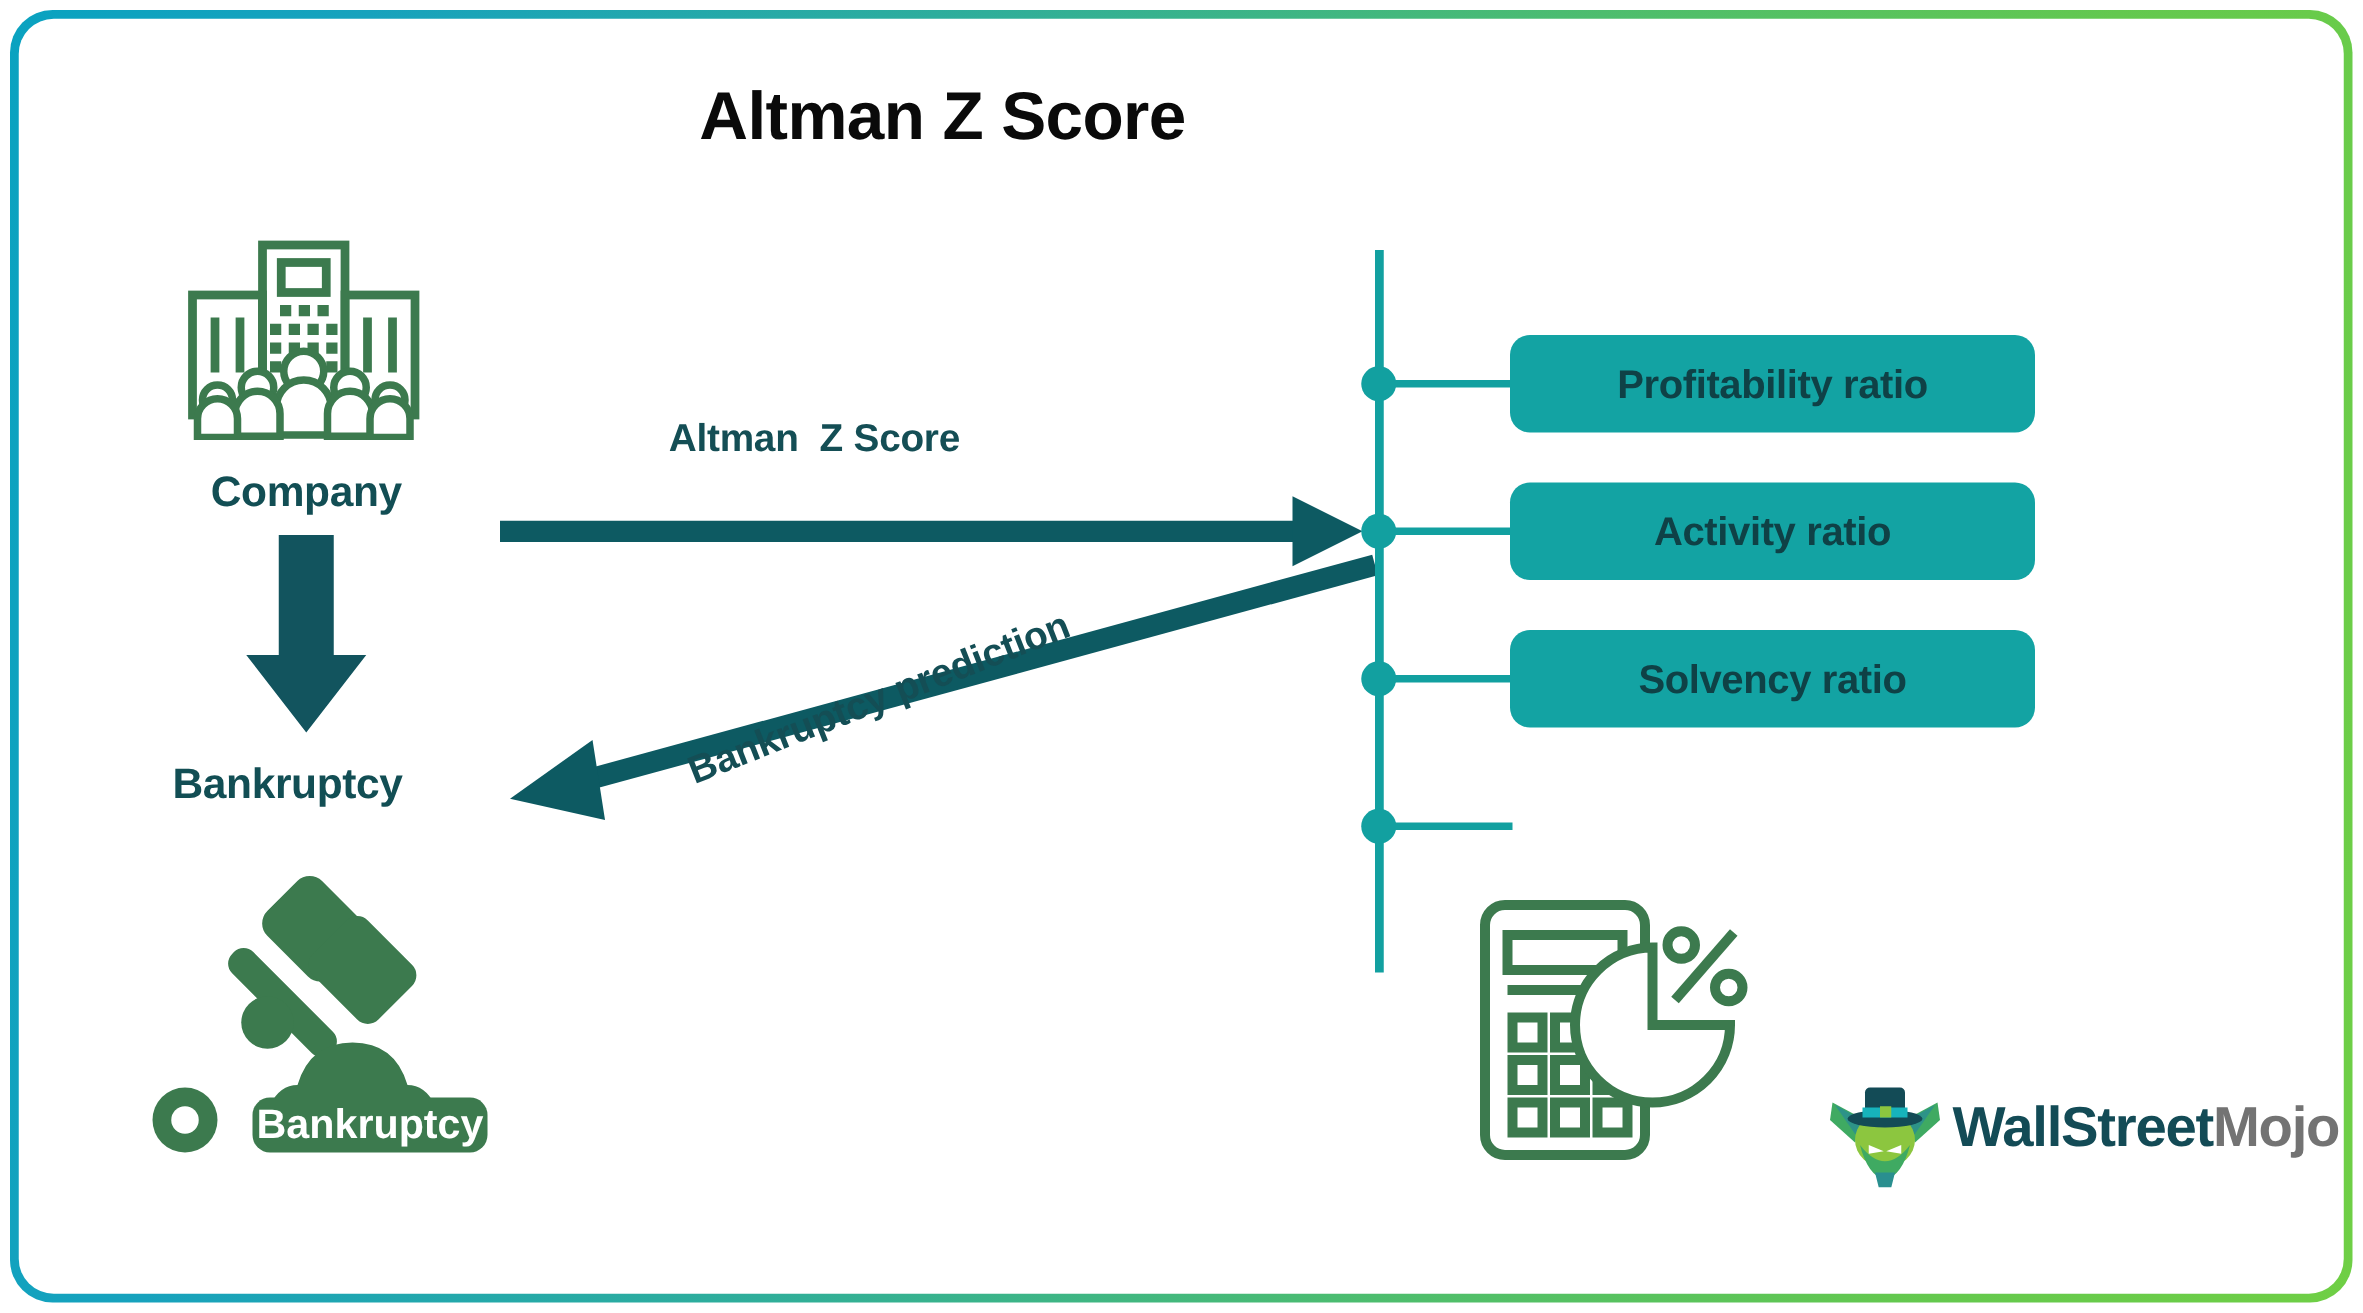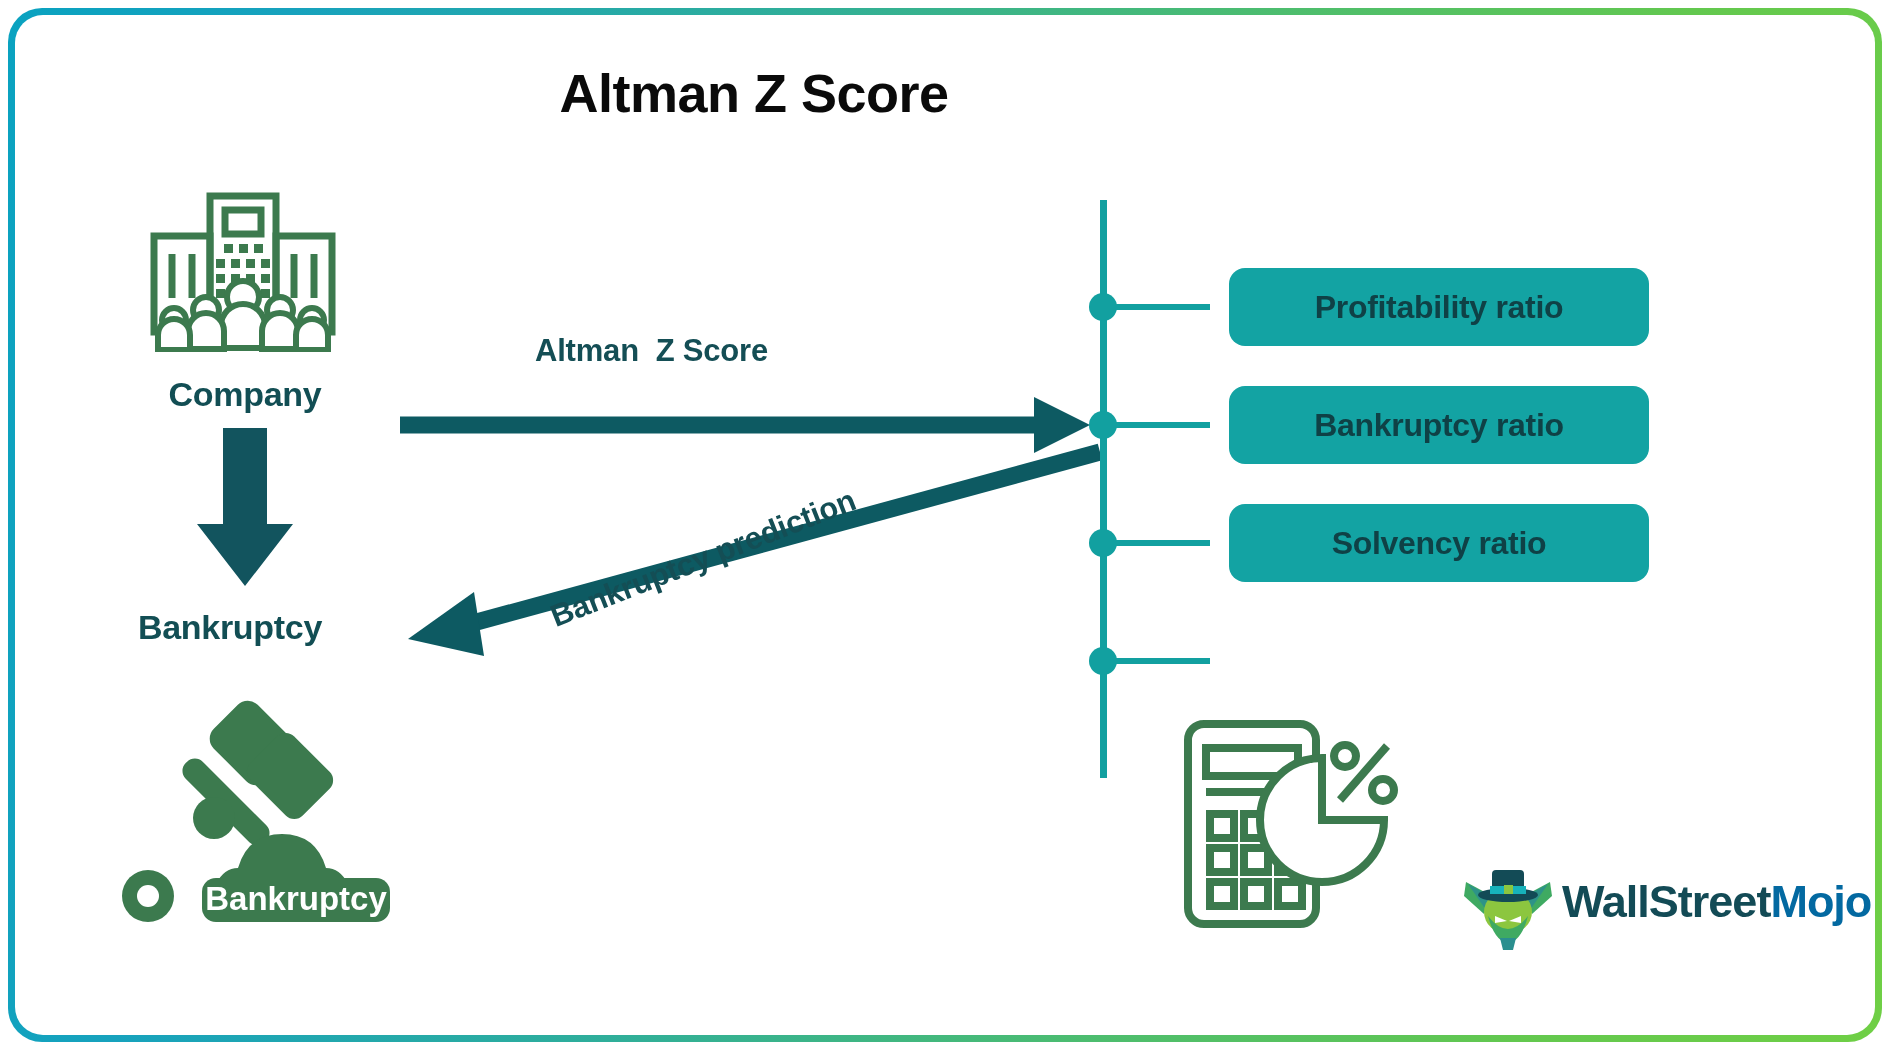--- a/index.html
+++ b/index.html
@@ -94,40 +94,40 @@
     background: #12a0a0;
     left: 1112px;
     width: 98px;
   }
   .ratio-box {
     position: absolute;
     left: 1208px;
     width: 420px; height: 78px;
     background: #13a3a3;
     border-radius: 16px;
-    display: flex; align-items: center; justify-content: center; margin-left: 21px;
+    display: flex; align-items: center; justify-content: center;
   }
   .ratio-box span {
     font-size: 32px; font-weight: bold; color: #0f4146;
     letter-spacing: -0.3px;
   }
 
   
   .calc-icon { position: absolute; left: 1182px; top: 718px; width: 230px; height: 215px; }
 
   
   .logo { position: absolute; left: 1462px; top: 862px; width: 360px; height: 88px; }
   .logo-mark { position: absolute; left: 0; top: 0; width: 92px; height: 88px; }
   .logo-text {
     position: absolute; left: 100px; top: 14px;
     font-size: 45px; font-weight: bold; letter-spacing: -1px;
     white-space: nowrap;
   }
   .logo-text .a { color: #134b56; }
-  .logo-text .b { color: #0369a1; }
+  .logo-text .b { color: #737373; }
 </style>
 </head>
 <body>
 
 <div id="canvas">
 
   <div class="frame">
     <div class="frame-inner"></div>
   </div>
 
@@ -225,21 +225,21 @@
 
   <div class="node" style="top:293px"></div>
   <div class="connector" style="top:304px"></div>
   <div class="ratio-box" style="top:268px">
     <span>Profitability ratio</span>
   </div>
 
   <div class="node" style="top:411px"></div>
   <div class="connector" style="top:422px"></div>
   <div class="ratio-box" style="top:386px">
-    <span>Bankruptcy ratio</span>
+    <span>Activity ratio</span>
   </div>
 
   <div class="node" style="top:529px"></div>
   <div class="connector" style="top:540px"></div>
   <div class="ratio-box" style="top:504px">
     <span>Solvency ratio</span>
   </div>
 
   <div class="node" style="top:647px"></div>
   <div class="connector" style="top:658px"></div>

